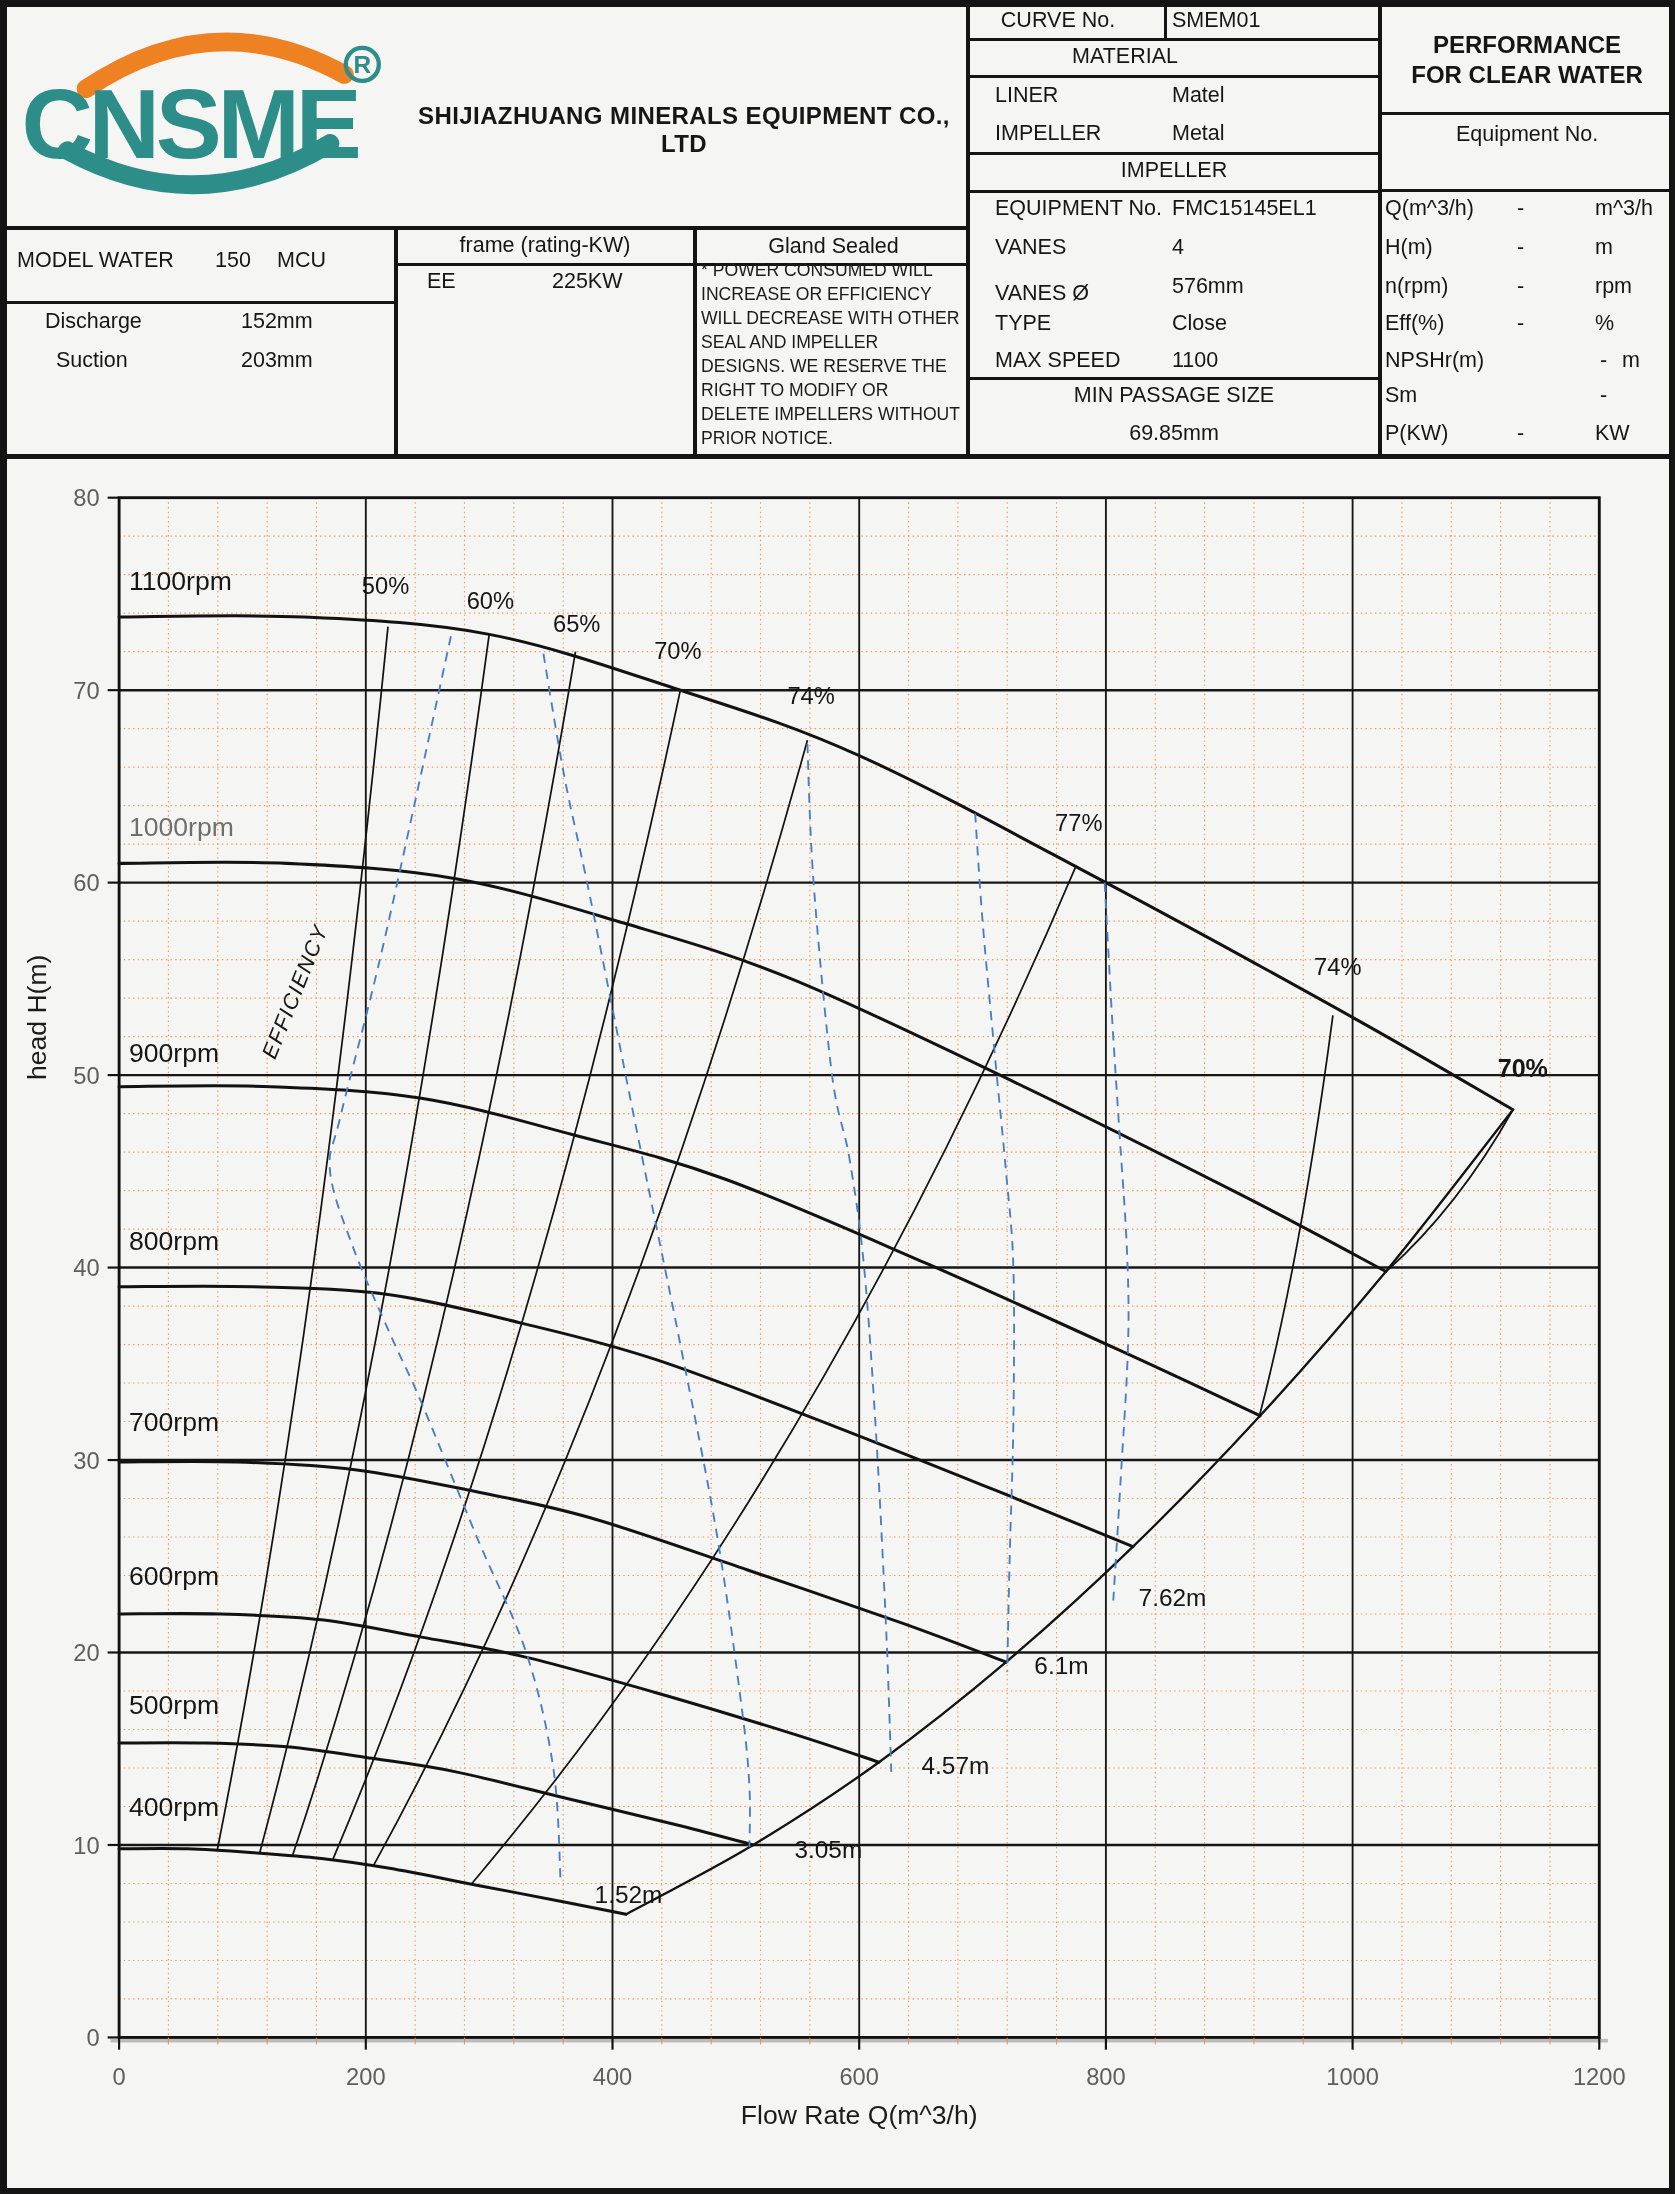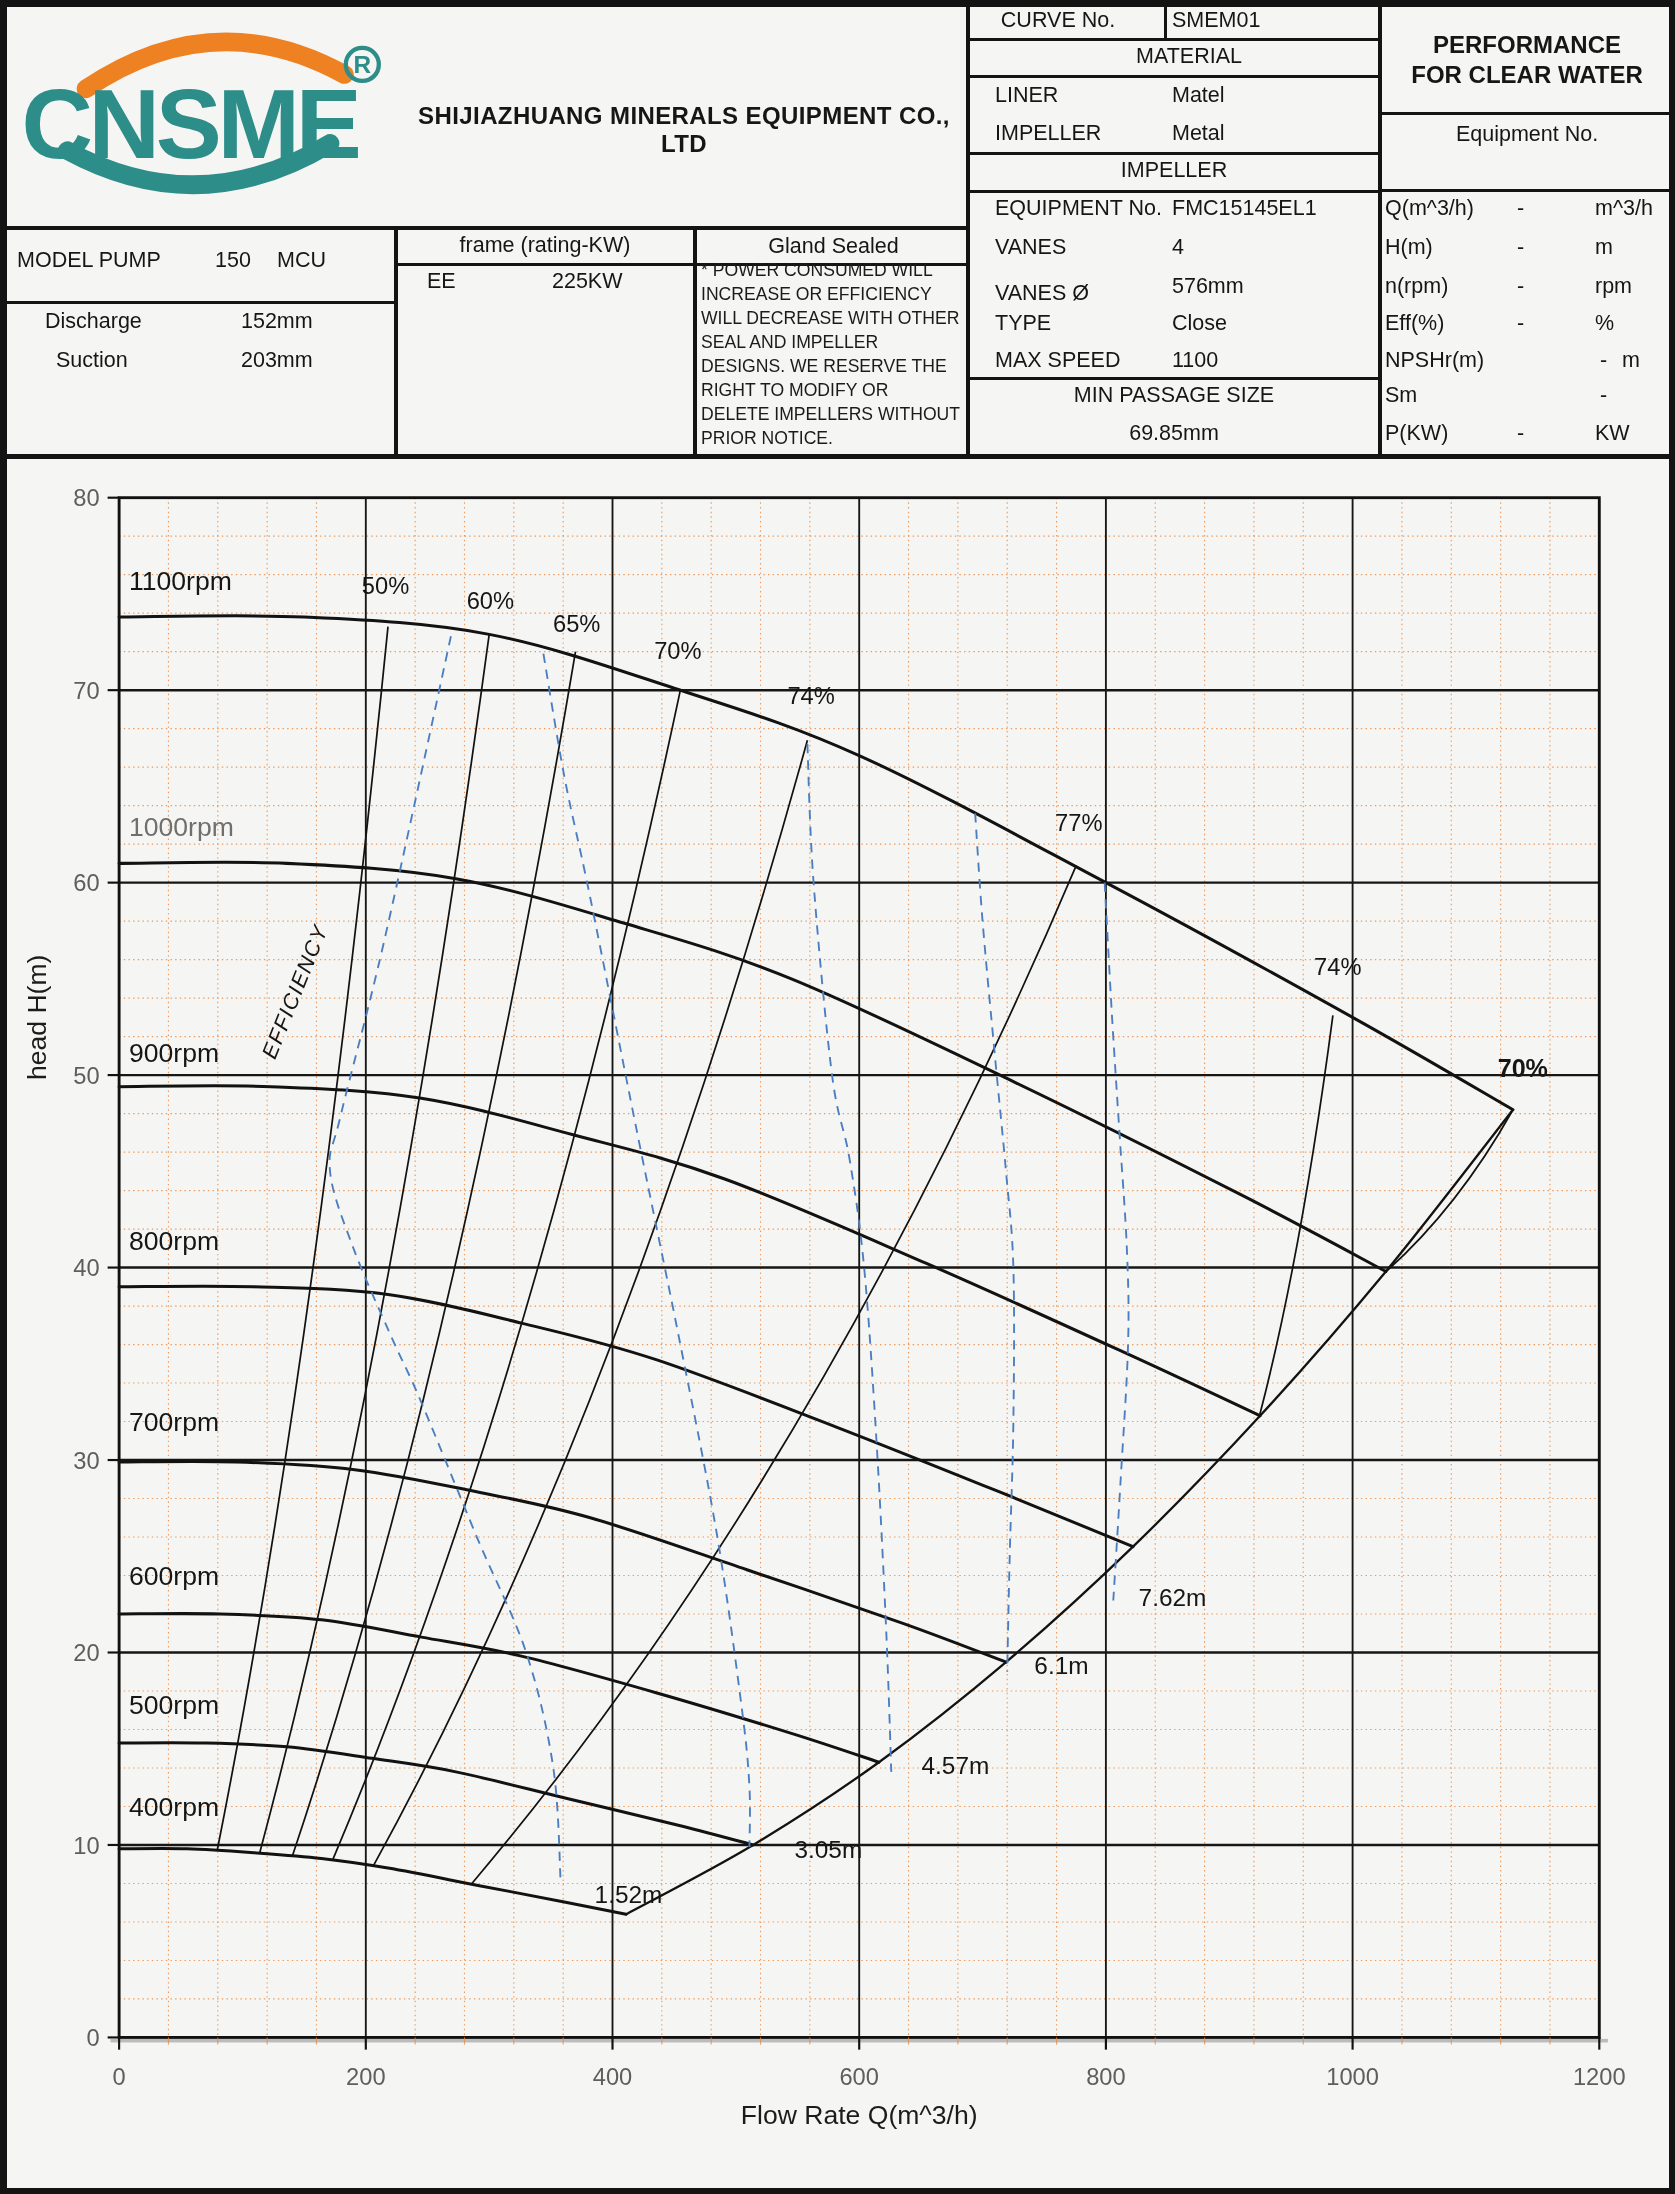--- a/index.html
+++ b/index.html
@@ -49,21 +49,21 @@
         <path d="M 92,82 Q 270,-38 452,62" fill="none" stroke="#ee8122" stroke-width="26" stroke-linecap="round"></path>
         <path d="M 432,158 Q 250,268 66,168" fill="none" stroke="#2d8d89" stroke-width="26" stroke-linecap="round"></path>
         <text x="2" y="178" font-size="138" font-weight="bold" letter-spacing="-6" fill="#2d8d89">CNSME</text>
         <circle cx="477" cy="48" r="23" fill="none" stroke="#2d8d89" stroke-width="6"></circle>
         <text x="477" y="60" font-size="34" font-weight="bold" text-anchor="middle" fill="#2d8d89">R</text>
       </svg>
     </div>
 
     <div class="company">SHIJIAZHUANG MINERALS EQUIPMENT CO., LTD</div>
 
-    <div class="t" style="left:17px;top:261px">MODEL PUMP</div>
+    <div class="t" style="left:17px;top:261px">MODEL WATER</div>
     <div class="t" style="left:215px;top:261px">150</div>
     <div class="t" style="left:277px;top:261px">MCU</div>
     <div class="t" style="left:45px;top:322px">Discharge</div>
     <div class="t" style="left:241px;top:322px">152mm</div>
     <div class="t" style="left:56px;top:361px">Suction</div>
     <div class="t" style="left:241px;top:361px">203mm</div>
 
     <div class="t tc" style="left:397px;width:296px;top:246px">frame (rating-KW)</div>
     <div class="t" style="left:427px;top:282px">EE</div>
     <div class="t" style="left:552px;top:282px">225KW</div>
@@ -75,21 +75,21 @@
       <div>WILL DECREASE WITH OTHER</div>
       <div>SEAL AND IMPELLER</div>
       <div>DESIGNS. WE RESERVE THE</div>
       <div>RIGHT TO MODIFY OR</div>
       <div>DELETE IMPELLERS WITHOUT</div>
       <div>PRIOR NOTICE.</div>
     </div>
 
     <div class="t tc" style="left:970px;width:176px;top:21px">CURVE No.</div>
     <div class="t" style="left:1172px;top:21px">SMEM01</div>
-    <div class="t tc" style="left:1005px;width:368px;top:57px">MATERIAL</div>
+    <div class="t tc" style="left:941px;width:368px;top:57px">MATERIAL</div>
     <div class="t" style="left:995px;top:96px">LINER</div>
     <div class="t" style="left:1172px;top:96px">Matel</div>
     <div class="t" style="left:995px;top:134px">IMPELLER</div>
     <div class="t" style="left:1172px;top:134px">Metal</div>
     <div class="t tc" style="left:970px;width:408px;top:171px">IMPELLER</div>
 
     <div class="t" style="left:995px;top:209px">EQUIPMENT No.</div>
     <div class="t" style="left:1172px;top:209px">FMC15145EL1</div>
     <div class="t" style="left:995px;top:248px">VANES</div>
     <div class="t" style="left:1172px;top:248px">4</div>

